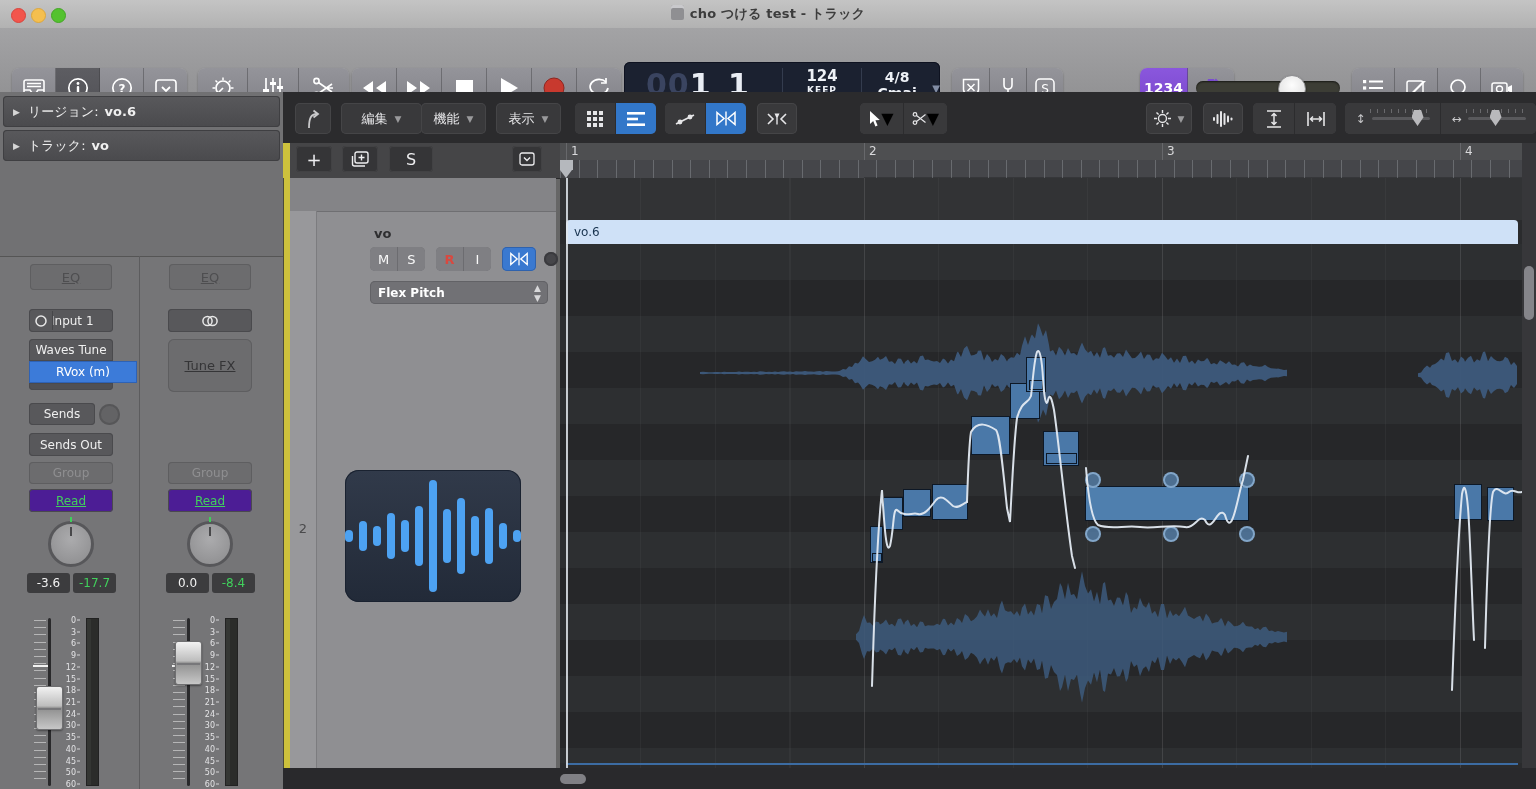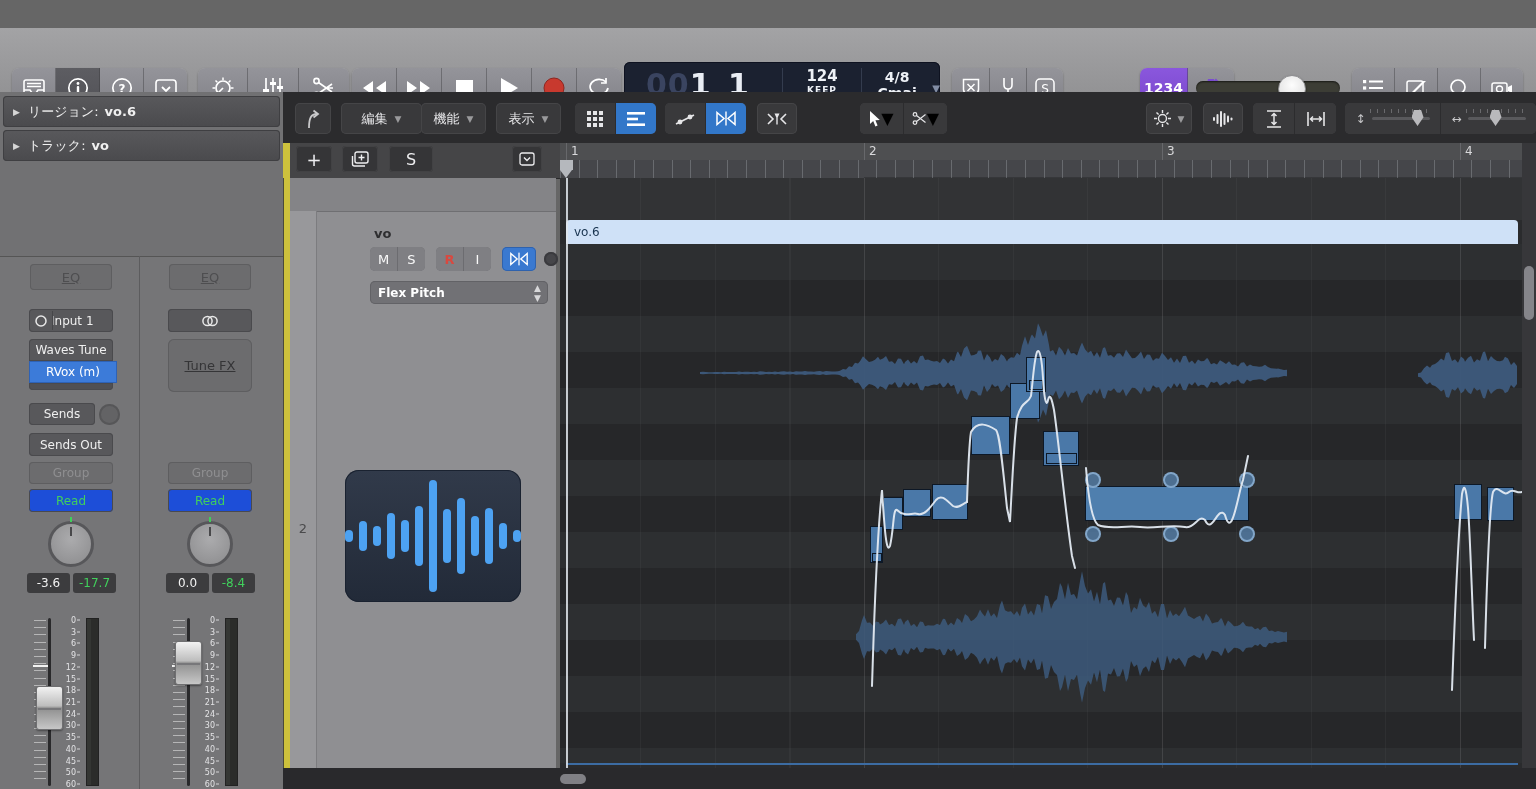--- a/index.html
+++ b/index.html
@@ -54,21 +54,21 @@
   .insp-head b{margin-left:6px;font-weight:bold;}
   .strips{position:absolute;left:0;top:164px;width:283px;height:533px;background:#757577;
     border-top:1px solid #555;}
   .stripdiv{position:absolute;left:139px;top:164px;width:1px;height:625px;background:#5c5c5e;}
   .slot{position:absolute;border-radius:4px;font-size:12px;display:flex;align-items:center;
     justify-content:center;box-sizing:border-box;}
   .slot.dark{background:#58585b;color:#efefef;box-shadow:inset 0 0 0 1px #4a4a4d;}
   .slot.dim{background:#6c6c6e;color:#8f8f91;box-shadow:inset 0 0 0 1px #5e5e60;}
   .slot.eq{background:#6c6c6e;color:#4e4e50;font-size:13px;box-shadow:inset 0 0 0 1px #5e5e60;text-decoration:underline;}
   .slot.blue{background:#3c7bd9;color:#fff;box-shadow:inset 0 0 0 1px #2e62b5;}
-  .slot.green{background:#1d4ed8;color:#41d05c;box-shadow:inset 0 0 0 1px #4a4a4d;}
+  .slot.green{background:#4c1d95;color:#41d05c;box-shadow:inset 0 0 0 1px #4a4a4d;text-decoration:underline;}
   .val{position:absolute;height:20px;background:#3c3c3e;border-radius:3px;color:#f2f2f2;
     font-size:12px;display:flex;align-items:center;justify-content:center;}
   .val.green{color:#41d05c;}
   .knob{position:absolute;width:46px;height:46px;border-radius:50%;
     background:radial-gradient(circle at 50% 38%,#ababad,#8b8b8d);border:3px solid #57575a;box-sizing:border-box;}
   .knob:before{content:"";position:absolute;left:50%;top:-7px;width:2px;height:5px;background:#3fd05c;transform:translateX(-50%);}
   .knob:after{content:"";position:absolute;left:50%;top:3px;width:2px;height:9px;background:#48484a;transform:translateX(-50%);}
   .sendknob{position:absolute;width:21px;height:21px;border-radius:50%;background:#636365;
     box-shadow:inset 0 0 0 2px #565658;}
   .fader-ticks{position:absolute;width:12px;
@@ -163,20 +163,26 @@
   .vthumb{position:absolute;left:2px;top:123px;width:10px;height:54px;border-radius:5px;background:#85858a;}
   .hscroll{position:absolute;left:283px;top:768px;width:1253px;height:21px;background:#29292c;}
   .hthumb{position:absolute;left:277px;top:6px;width:26px;height:10px;border-radius:5px;background:#808085;}
   .corner{position:absolute;left:283px;top:143px;width:7px;height:35px;background:#cdc13c;}
 </style>
 </head>
 <body>
 
 <div id="app">
 
+  <div class="titlebar">
+    <span class="tl red"></span>
+    <span class="tl yel"></span>
+    <span class="tl grn"></span>
+    <div class="wtitle"><span class="doc-ico"></span><span>cho つける test - トラック</span></div>
+  </div>
 
   <div class="toolbar">
     <div class="bgroup" style="left:12px;">
       <div class="tbtn" style="width:43px;">
         <svg width="22" height="18" viewBox="0 0 22 18">
             <rect x="1" y="1" width="20" height="16" rx="2" fill="none" stroke="#fff" stroke-width="1.6"></rect>
             <path d="M4 4.5h14M4 7.5h14M1 11h6l2 3h4l2-3h6" stroke="#fff" stroke-width="1.6" fill="none"></path>
           </svg>
       </div>
       <div class="tbtn active" style="width:43px;">
@@ -369,21 +375,21 @@
     <div class="stripdiv"></div>
 
     <div>
       <div class="slot eq" style="left:30px;top:172px;width:82px;height:26px;">EQ</div>
       <div class="slot dark" style="left:29px;top:217px;width:84px;height:23px;padding-left:22px;justify-content:flex-start;">Input 1</div>
       <svg class="abs" style="left:34px;top:222px;" width="14" height="14" viewBox="0 0 14 14">
           <circle cx="7" cy="7" r="5" fill="none" stroke="#e8e8e8" stroke-width="1.5"></circle>
         </svg>
       <div class="abs" style="left:52px;top:219px;width:1px;height:19px;background:#47474a;"></div>
       <div class="slot dark" style="left:29px;top:247px;width:84px;height:22px;border-radius:4px 4px 0 0;">Waves Tune</div>
-      <div class="slot blue" style="left:29px;top:269px;width:88px;height:22px;border-radius:0;">RVox (m)</div>
+      <div class="slot blue" style="left:29px;top:269px;width:108px;height:22px;border-radius:0;">RVox (m)</div>
       <div class="slot dark" style="left:29px;top:291px;width:84px;height:7px;border-radius:0 0 4px 4px;background:#505053;"></div>
       <div class="slot dark" style="left:29px;top:311px;width:66px;height:22px;">Sends</div>
       <div class="sendknob" style="left:99px;top:312px;"></div>
       <div class="slot dark" style="left:29px;top:341px;width:84px;height:23px;">Sends Out</div>
       <div class="slot dim" style="left:29px;top:370px;width:84px;height:22px;">Group</div>
       <div class="slot green" style="left:29px;top:397px;width:84px;height:23px;">Read</div>
       <div class="knob" style="left:48px;top:429px;"></div>
       <div class="val" style="left:27px;top:481px;width:43px;">-3.6</div>
       <div class="val green" style="left:73px;top:481px;width:43px;">-17.7</div>
       <div class="fader-ticks" style="left:34px;top:528px;height:165px;"></div>

